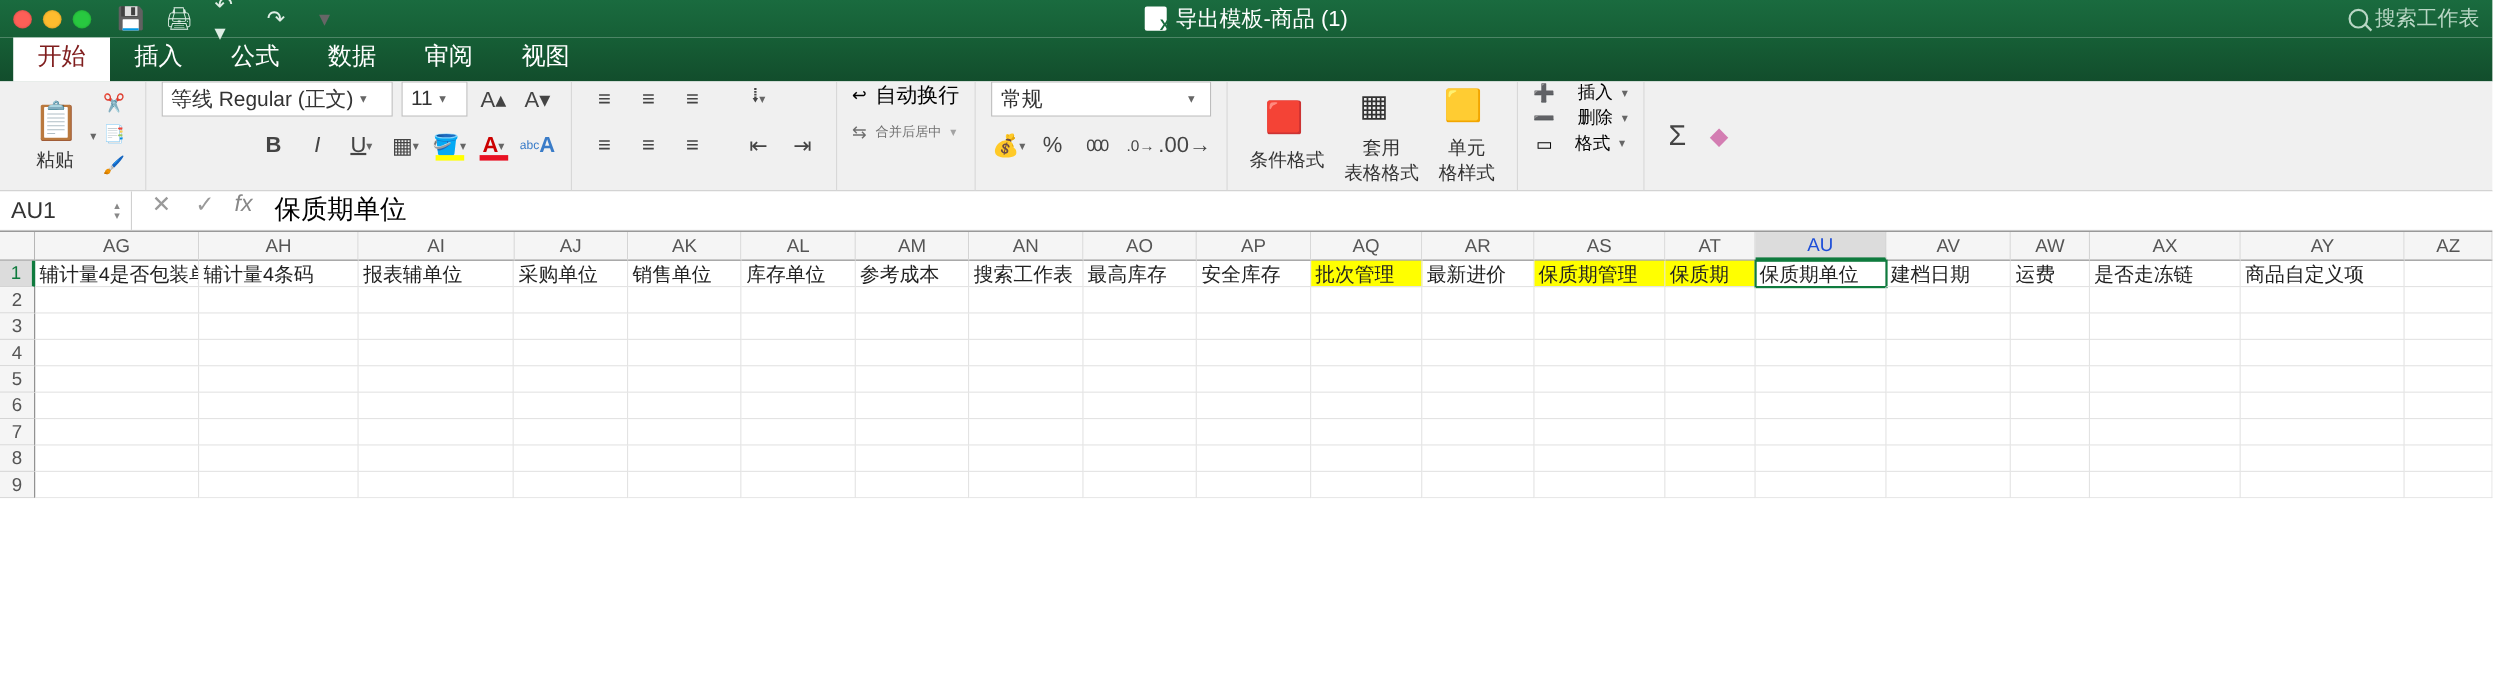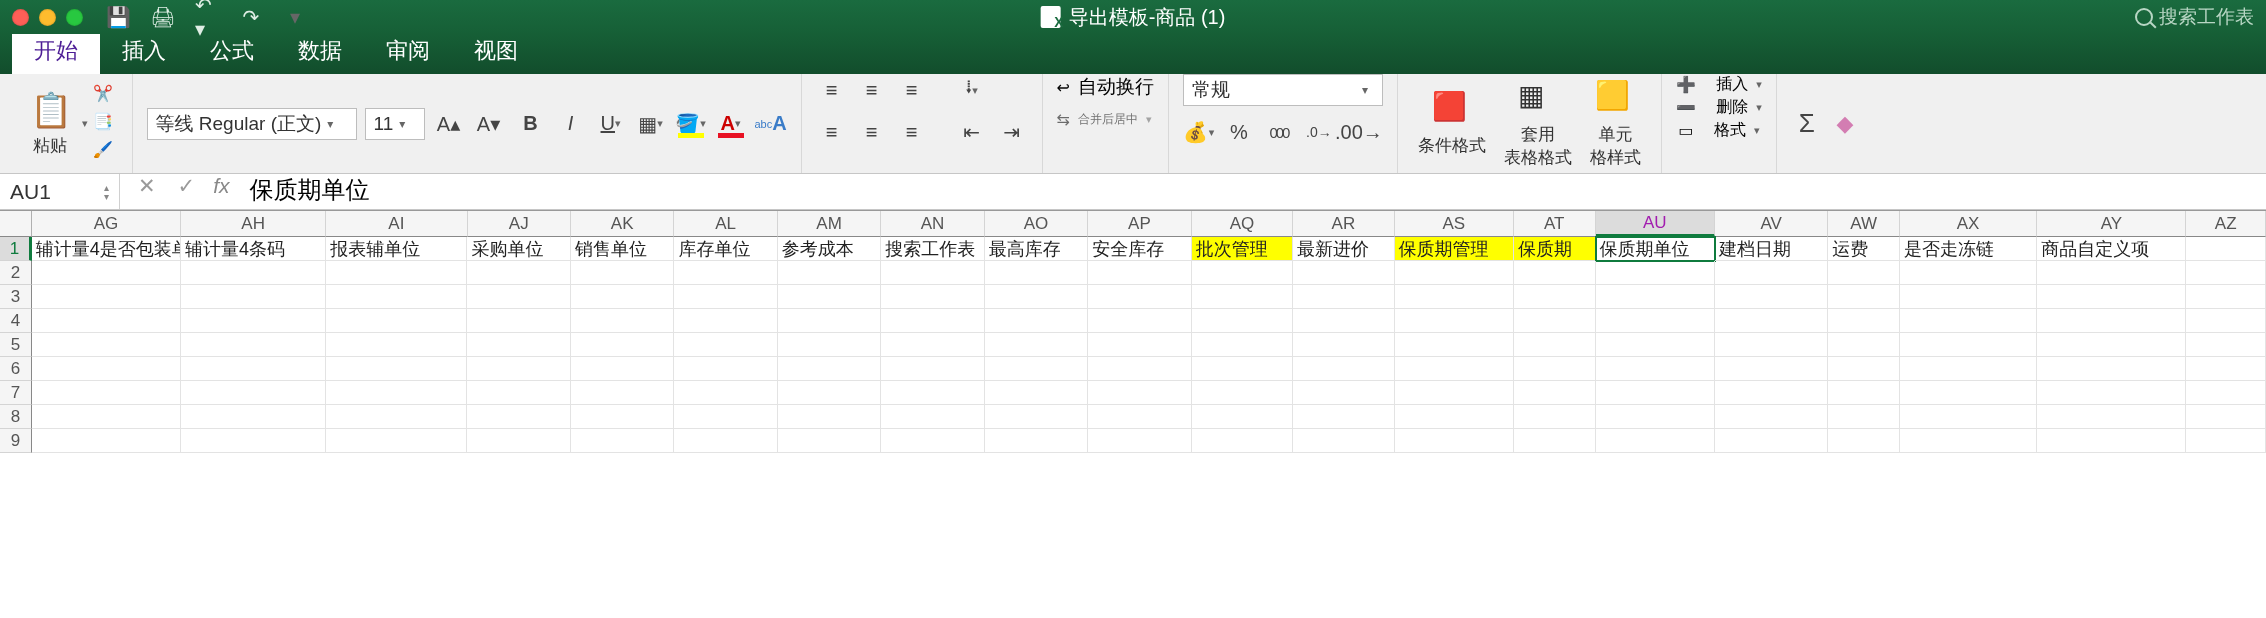--- a/index.html
+++ b/index.html
@@ -15,21 +15,21 @@
 .titlecenter { position:absolute; left:50%; transform:translateX(-50%); display:flex; align-items:center; gap:8px; font-size:20px; }
 .titlecenter .doc-icn { width:20px; height:22px; background:#fff; border-radius:2px; position:relative; }
 .titlecenter .doc-icn::after { content:"X"; color:#1a6b3f; font-size:14px; font-weight:bold; position:absolute; bottom:-2px; right:-3px; }
 .search { margin-left:auto; display:flex; align-items:center; gap:6px; color:#b8d6c4; font-size:19px; }
 .search .mag { width:18px; height:18px; border:2px solid #b8d6c4; border-radius:50%; position:relative; }
 .search .mag::after { content:""; position:absolute; width:8px; height:2px; background:#b8d6c4; right:-6px; bottom:-2px; transform:rotate(45deg); }
 
 
 .tabsrow { height: 40px; background: linear-gradient(#165f36,#124d2c); display: flex; align-items:flex-end; padding-left: 12px; }
 .tab { padding: 8px 22px; color: #fff; font-size: 22px; cursor:pointer; }
-.tab.active { background: #fff; color: #4c1d95; border-radius: 3px 3px 0 0; }
+.tab.active { background: #fff; color: #7f1d1d; border-radius: 3px 3px 0 0; }
 
 
 .ribbon { height: 100px; background: #f0f0f0; border-bottom:1px solid #c6c6c6; display:flex; align-items:center; padding: 0 10px; }
 .group { display:flex; align-items:center; height:100%; padding: 0 14px; border-right:1px solid #d8d8d8; gap:6px; }
 .group:last-child { border-right:none; }
 .bigbtn { display:flex; flex-direction:column; align-items:center; justify-content:center; gap:4px; font-size:17px; color:#333; padding:4px 6px; }
 .bigbtn .icn { width:40px; height:40px; }
 .smallcol { display:flex; flex-direction:column; gap:4px; }
 .smallcol .icn { width:24px; height:24px; }
 .rowline { display:flex; align-items:center; gap:8px; }
@@ -48,21 +48,21 @@
 .namebox .stepper { margin-left:auto; font-size:10px; line-height:9px; color:#888; display:flex; flex-direction:column; }
 .fbar .fx-btns { display:flex; gap:22px; padding:0 18px; color:#9a9a9a; font-size:21px; }
 .fbar .fx-label { font-style:italic; color:#888; font-size:21px; margin-right:16px; }
 .fbar .fx-input { flex:1; font-size:24px; padding:0 4px; }
 
 
 .sheet { border-top:1px solid #999; }
 .colheads { display:flex; height:26px; }
 .rowheadspace { width:32px; border-right:1px solid #b0b0b0; border-bottom:1px solid #888; background:#f5f5f5; }
 .ch { border-right:1px solid #d4d4d4; border-bottom:1px solid #888; background:#f5f5f5; text-align:center; font-size:17px; color:#555; display:flex; align-items:center; justify-content:center; }
-.ch.sel { background:#dcdcdc; color:#a21caf; border-bottom:3px solid #0f7b3e; }
+.ch.sel { background:#dcdcdc; color:#1d4ed8; border-bottom:3px solid #0f7b3e; }
 .rows { }
 .row { display:flex; height:24px; }
 .rh { width:32px; border-right:1px solid #888; border-bottom:1px solid #d4d4d4; background:#f5f5f5; display:flex; align-items:center; justify-content:center; font-size:17px; color:#555; }
 .rh.sel { background:#dcdcdc; color:#0f7b3e; border-right:3px solid #0f7b3e; }
 .cell { border-right:1px solid #e3e3e3; border-bottom:1px solid #e3e3e3; font-size:18px; color:#222; display:flex; align-items:center; padding:0 4px; overflow:hidden; white-space:nowrap; }
 .cell.hl { background:#ffff00; }
 .cell.selcell { outline:2px solid #0f7b3e; outline-offset:-1px; background:#fff; }
 
 
 .w-AG{width:160px}.w-AH{width:104px}.w-AI{width:96px}.w-AJ{width:80px}.w-AK{width:80px}.w-AL{width:80px}.w-AM{width:80px}.w-AN{width:80px}.w-AO{width:80px}.w-AP{width:80px}.w-AQ{width:78px}.w-AR{width:78px}.w-AS{width:90px}.w-AT{width:60px}.w-AU{width:90px}.w-AV{width:78px}.w-AW{width:50px}.w-AX{width:100px}.w-AY{width:112px}.w-AZ{width:50px}
@@ -111,21 +111,21 @@
       <span>粘贴</span>
     </div>
     <span class="chev">▾</span>
     <div class="smallcol">
       <span class="icn">✂️</span>
       <span class="icn">📑</span>
       <span class="icn">🖌️</span>
     </div>
   </div>
 
-  <div class="group" style="flex-direction:row; gap:10px; align-items:center;">
+  <div class="group" style="flex-direction:column; gap:10px; align-items:flex-end;">
     <div class="rowline">
       <div class="combo" style="width:210px">
         <span>等线 Regular (正文)</span>
         <span class="dd">▾</span>
       </div>
       <div class="combo" style="width:60px">
         <span>11</span>
         <span class="dd">▾</span>
       </div>
       <div class="sqbtn">A▴</div>

